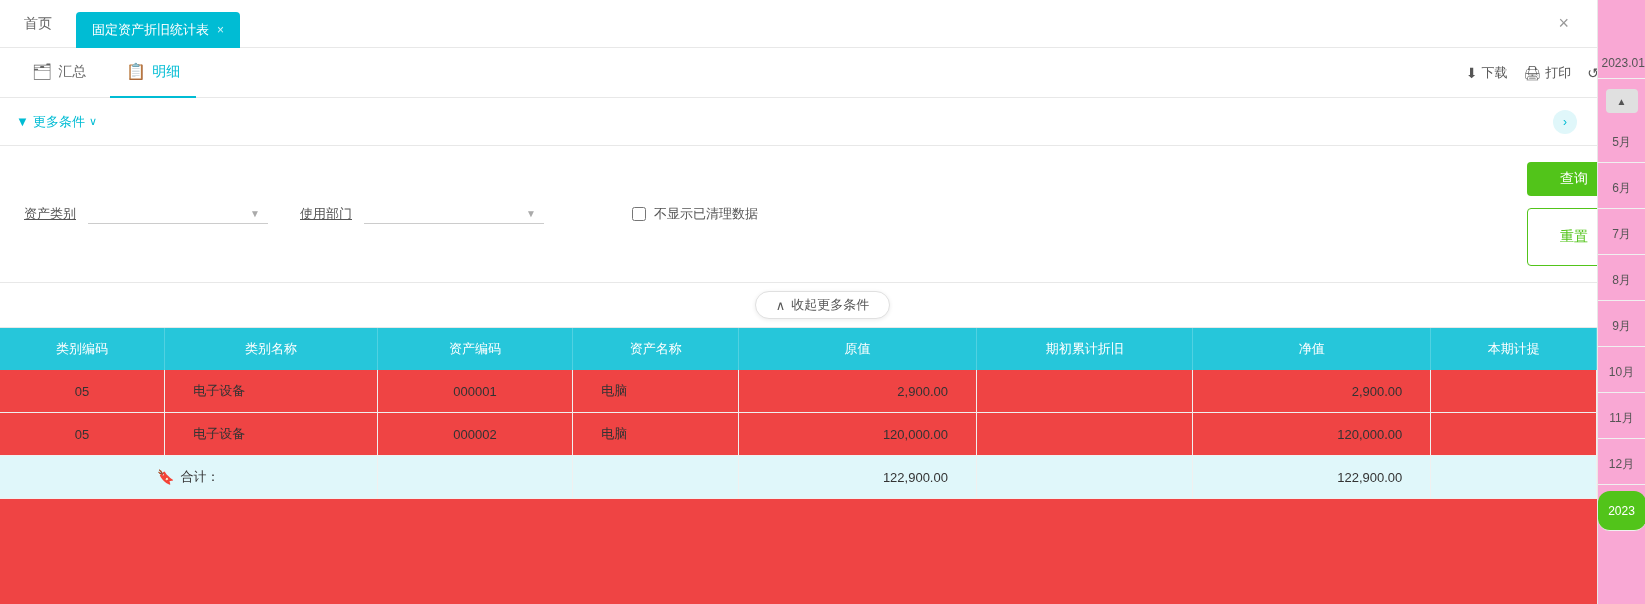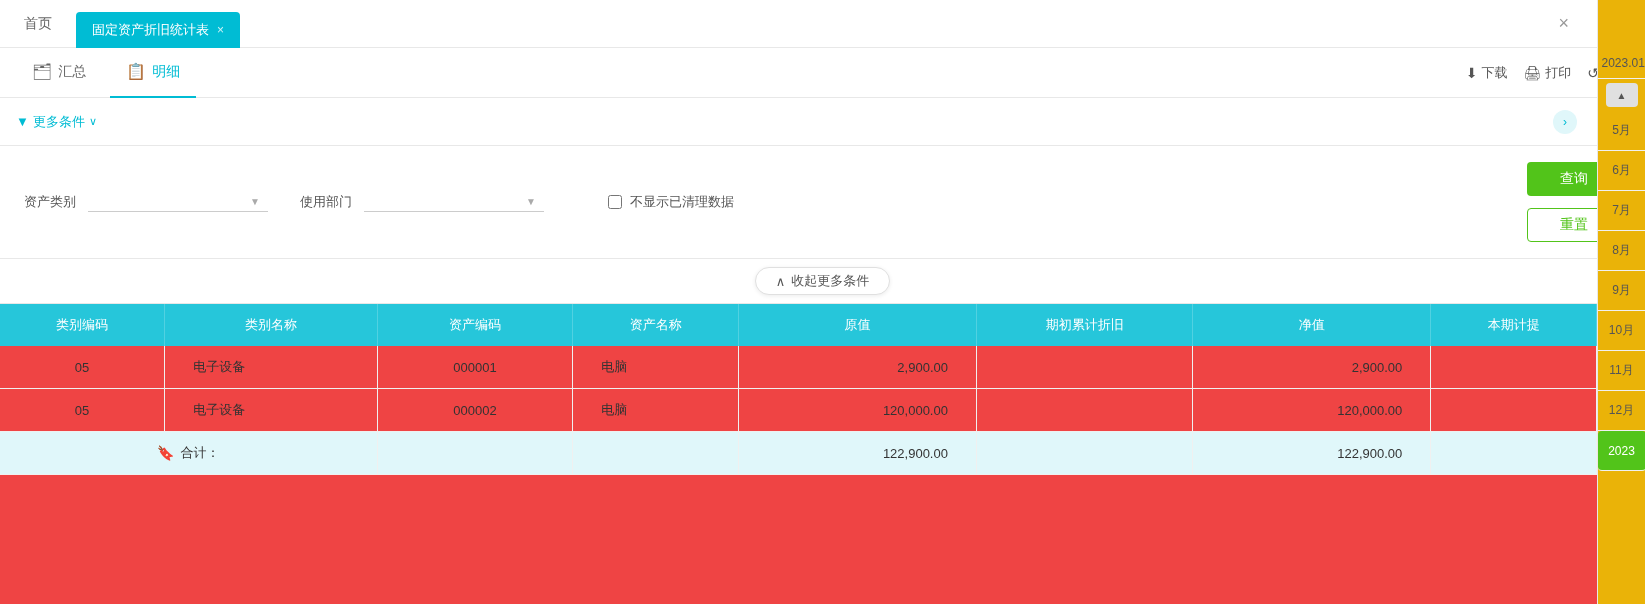--- a/index.html
+++ b/index.html
@@ -162,20 +162,21 @@
     }
     .filter-field {
       display: flex;
       align-items: center;
       gap: 12px;
     }
     .filter-label {
       color: #555;
       font-size: 13px;
       white-space: nowrap;
+      text-decoration: underline;
     }
     .filter-select {
       width: 160px;
       border: none;
       border-bottom: 1px solid #ccc;
       padding: 4px 8px;
       font-size: 13px;
       background: transparent;
       color: #333;
       cursor: pointer;
@@ -203,21 +204,21 @@
       padding: 8px 32px;
       border-radius: 4px;
       font-size: 14px;
       cursor: pointer;
       font-weight: 500;
     }
     .btn-reset {
       background: #fff;
       color: #52c41a;
       border: 1px solid #52c41a;
-      padding: 7px 32px;
+      padding: 19px 32px;
       border-radius: 4px;
       font-size: 14px;
       cursor: pointer;
     }
 
     .action-buttons {
       display: flex;
       flex-direction: column;
       gap: 12px;
       margin-left: auto;
@@ -296,44 +297,44 @@
       font-size: 14px;
     }
 
     
     .right-sidebar {
       position: absolute;
       right: 0;
       top: 0;
       width: 48px;
       height: 604px;
-      background: #eab308;
+      background: #f9a8d4;
       border-left: 1px solid #e8e8e8;
       display: flex;
       flex-direction: column;
       align-items: center;
       padding-top: 48px;
-      gap: 0;
+      gap: 6px;
     }
     .sidebar-month {
       width: 48px;
       height: 40px;
       display: flex;
       align-items: center;
       justify-content: center;
       font-size: 12px;
       color: #555;
       cursor: pointer;
       border-bottom: 1px solid #f0f0f0;
       text-align: right;
     }
     .sidebar-month.active-month {
       background: #52c41a;
       color: #fff;
-      border-radius: 4px;
+      border-radius: 12px;
     }
     .sidebar-date-label {
       width: 48px;
       padding: 8px 4px;
       text-align: center;
       font-size: 12px;
       color: #555;
       border-bottom: 1px solid #f0f0f0;
     }
     .scroll-up, .scroll-down {
@@ -409,21 +410,21 @@
           <span style="color:#aaa; font-size:10px;">▼</span>
         </div>
       </div>
       <div class="filter-field">
         <span class="filter-label">使用部门</span>
         <div class="filter-select" style="width:180px; border:none; border-bottom:1px solid #ccc; padding:4px 8px; display:flex; align-items:center; justify-content:space-between;">
           <span style="color:#bbb;"></span>
           <span style="color:#aaa; font-size:10px;">▼</span>
         </div>
       </div>
-      <div class="checkbox-wrap" style="margin-left:32px;">
+      <div class="checkbox-wrap" style="margin-left:56px;">
         <input type="checkbox" style="">
         <span class="checkbox-label">不显示已清理数据</span>
       </div>
       <div class="action-buttons" style="margin-left:auto;">
         <button class="btn-query">查询</button>
         <button class="btn-reset">重置</button>
       </div>
     </div>
   </div>
 

